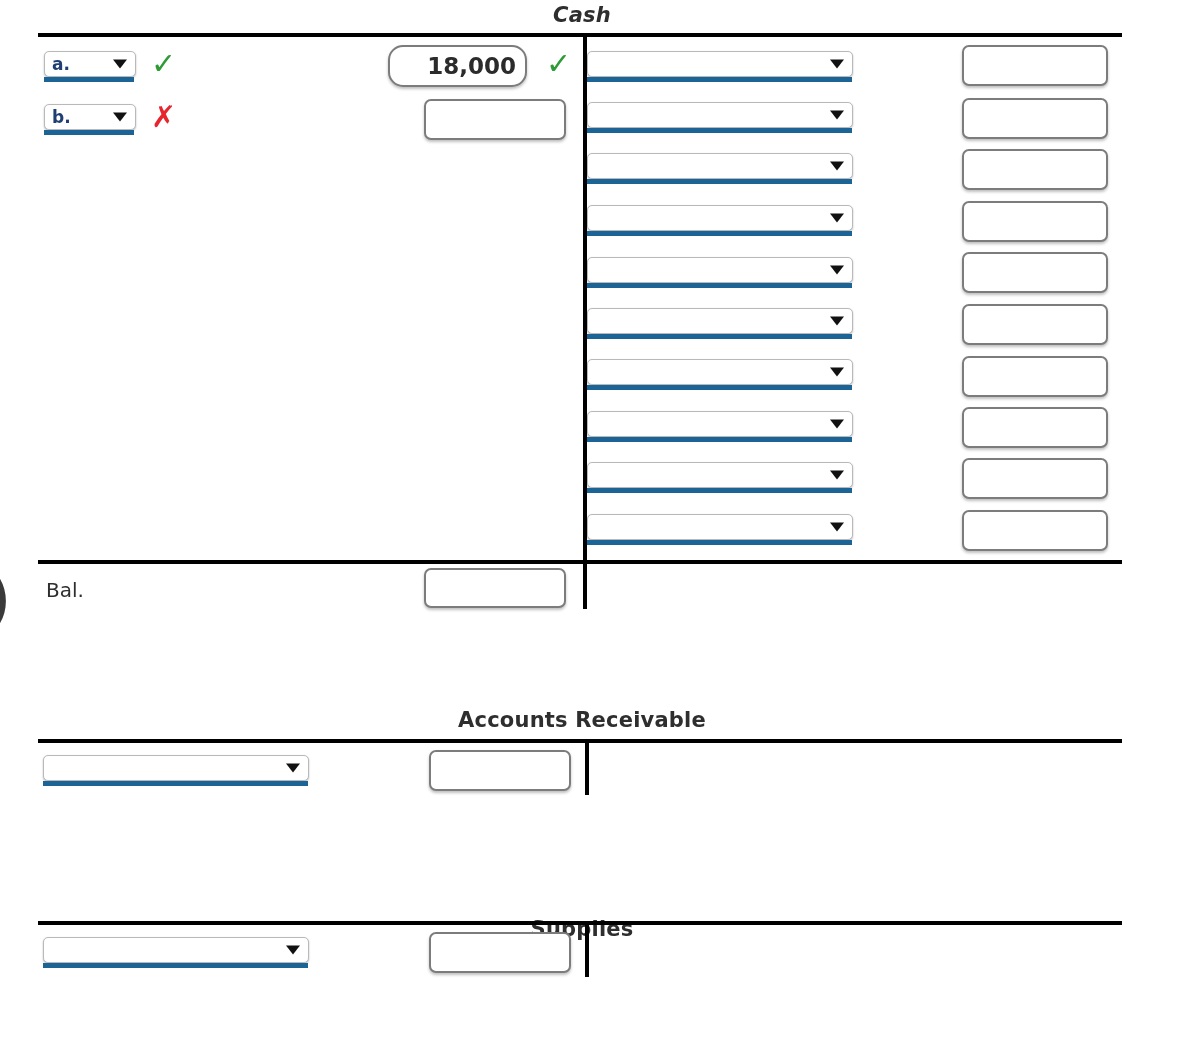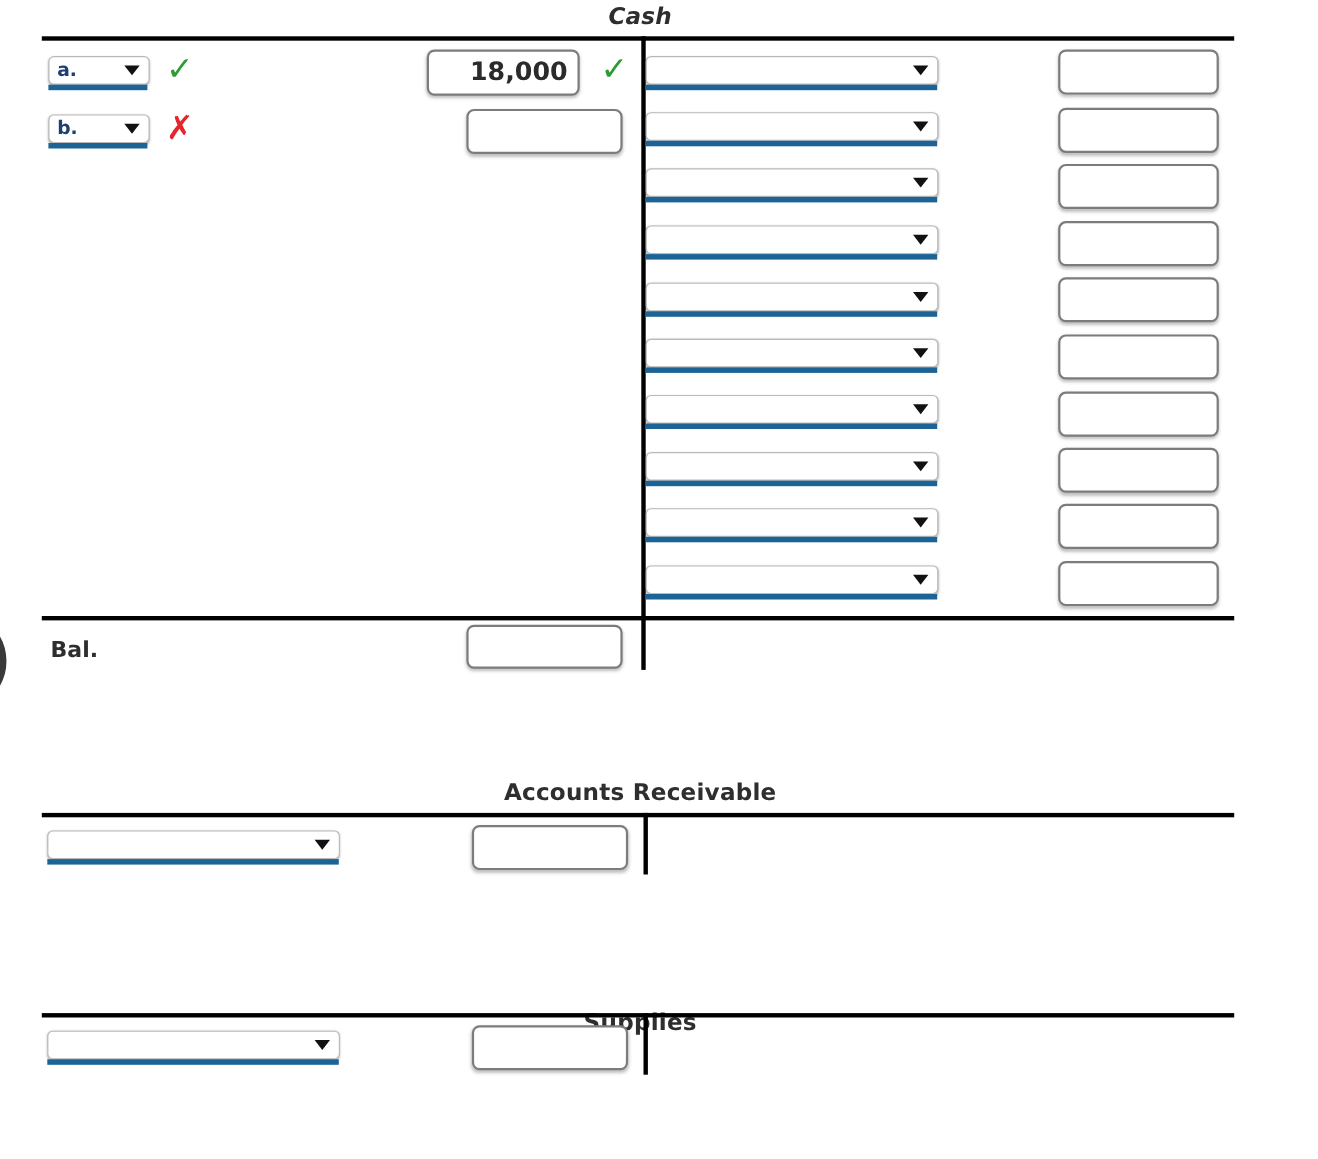--- a/index.html
+++ b/index.html
@@ -109,21 +109,21 @@
     line-height: 1;
     white-space: nowrap;
   }
   .mark-correct { color: #2e9b35; }
   .mark-wrong   { color: #e6252c; }
 
   
   .row-label {
     position: absolute;
     font-size: 20px;
-    font-weight: bold;
+    font-weight: normal;
     color: #2e2e2e;
     white-space: nowrap;
   }
 
   
   .arc-annotation {
     position: absolute;
     pointer-events: none;
   }
 </style>
@@ -141,21 +141,21 @@
     <div class="vrule" style="left:583px; top:33px; height:527px;"></div>
 
     <div class="sel" style="left:44px; top:51px; width:92px;">
       <span class="sel-text">a.</span>
       <span class="caret"></span>
     </div>
     <div class="sel-underline" style="left:44px; top:77px; width:90px;"></div>
 
     <div class="mark mark-correct" style="left:151px; top:49px;">✓</div>
 
-    <div class="tbox" style="left:388px; top:45px; width:139px; height:42px;">
+    <div class="tbox" style="left:388px; top:45px; width:139px; height:42px;border-radius:15px;">
       <span class="tval">18,000</span>
     </div>
     <div class="mark mark-correct" style="left:546px; top:49px;">✓</div>
 
     <div class="sel" style="left:44px; top:104px; width:92px;">
       <span class="sel-text">b.</span>
       <span class="caret"></span>
     </div>
     <div class="sel-underline" style="left:44px; top:130px; width:90px;"></div>
 

